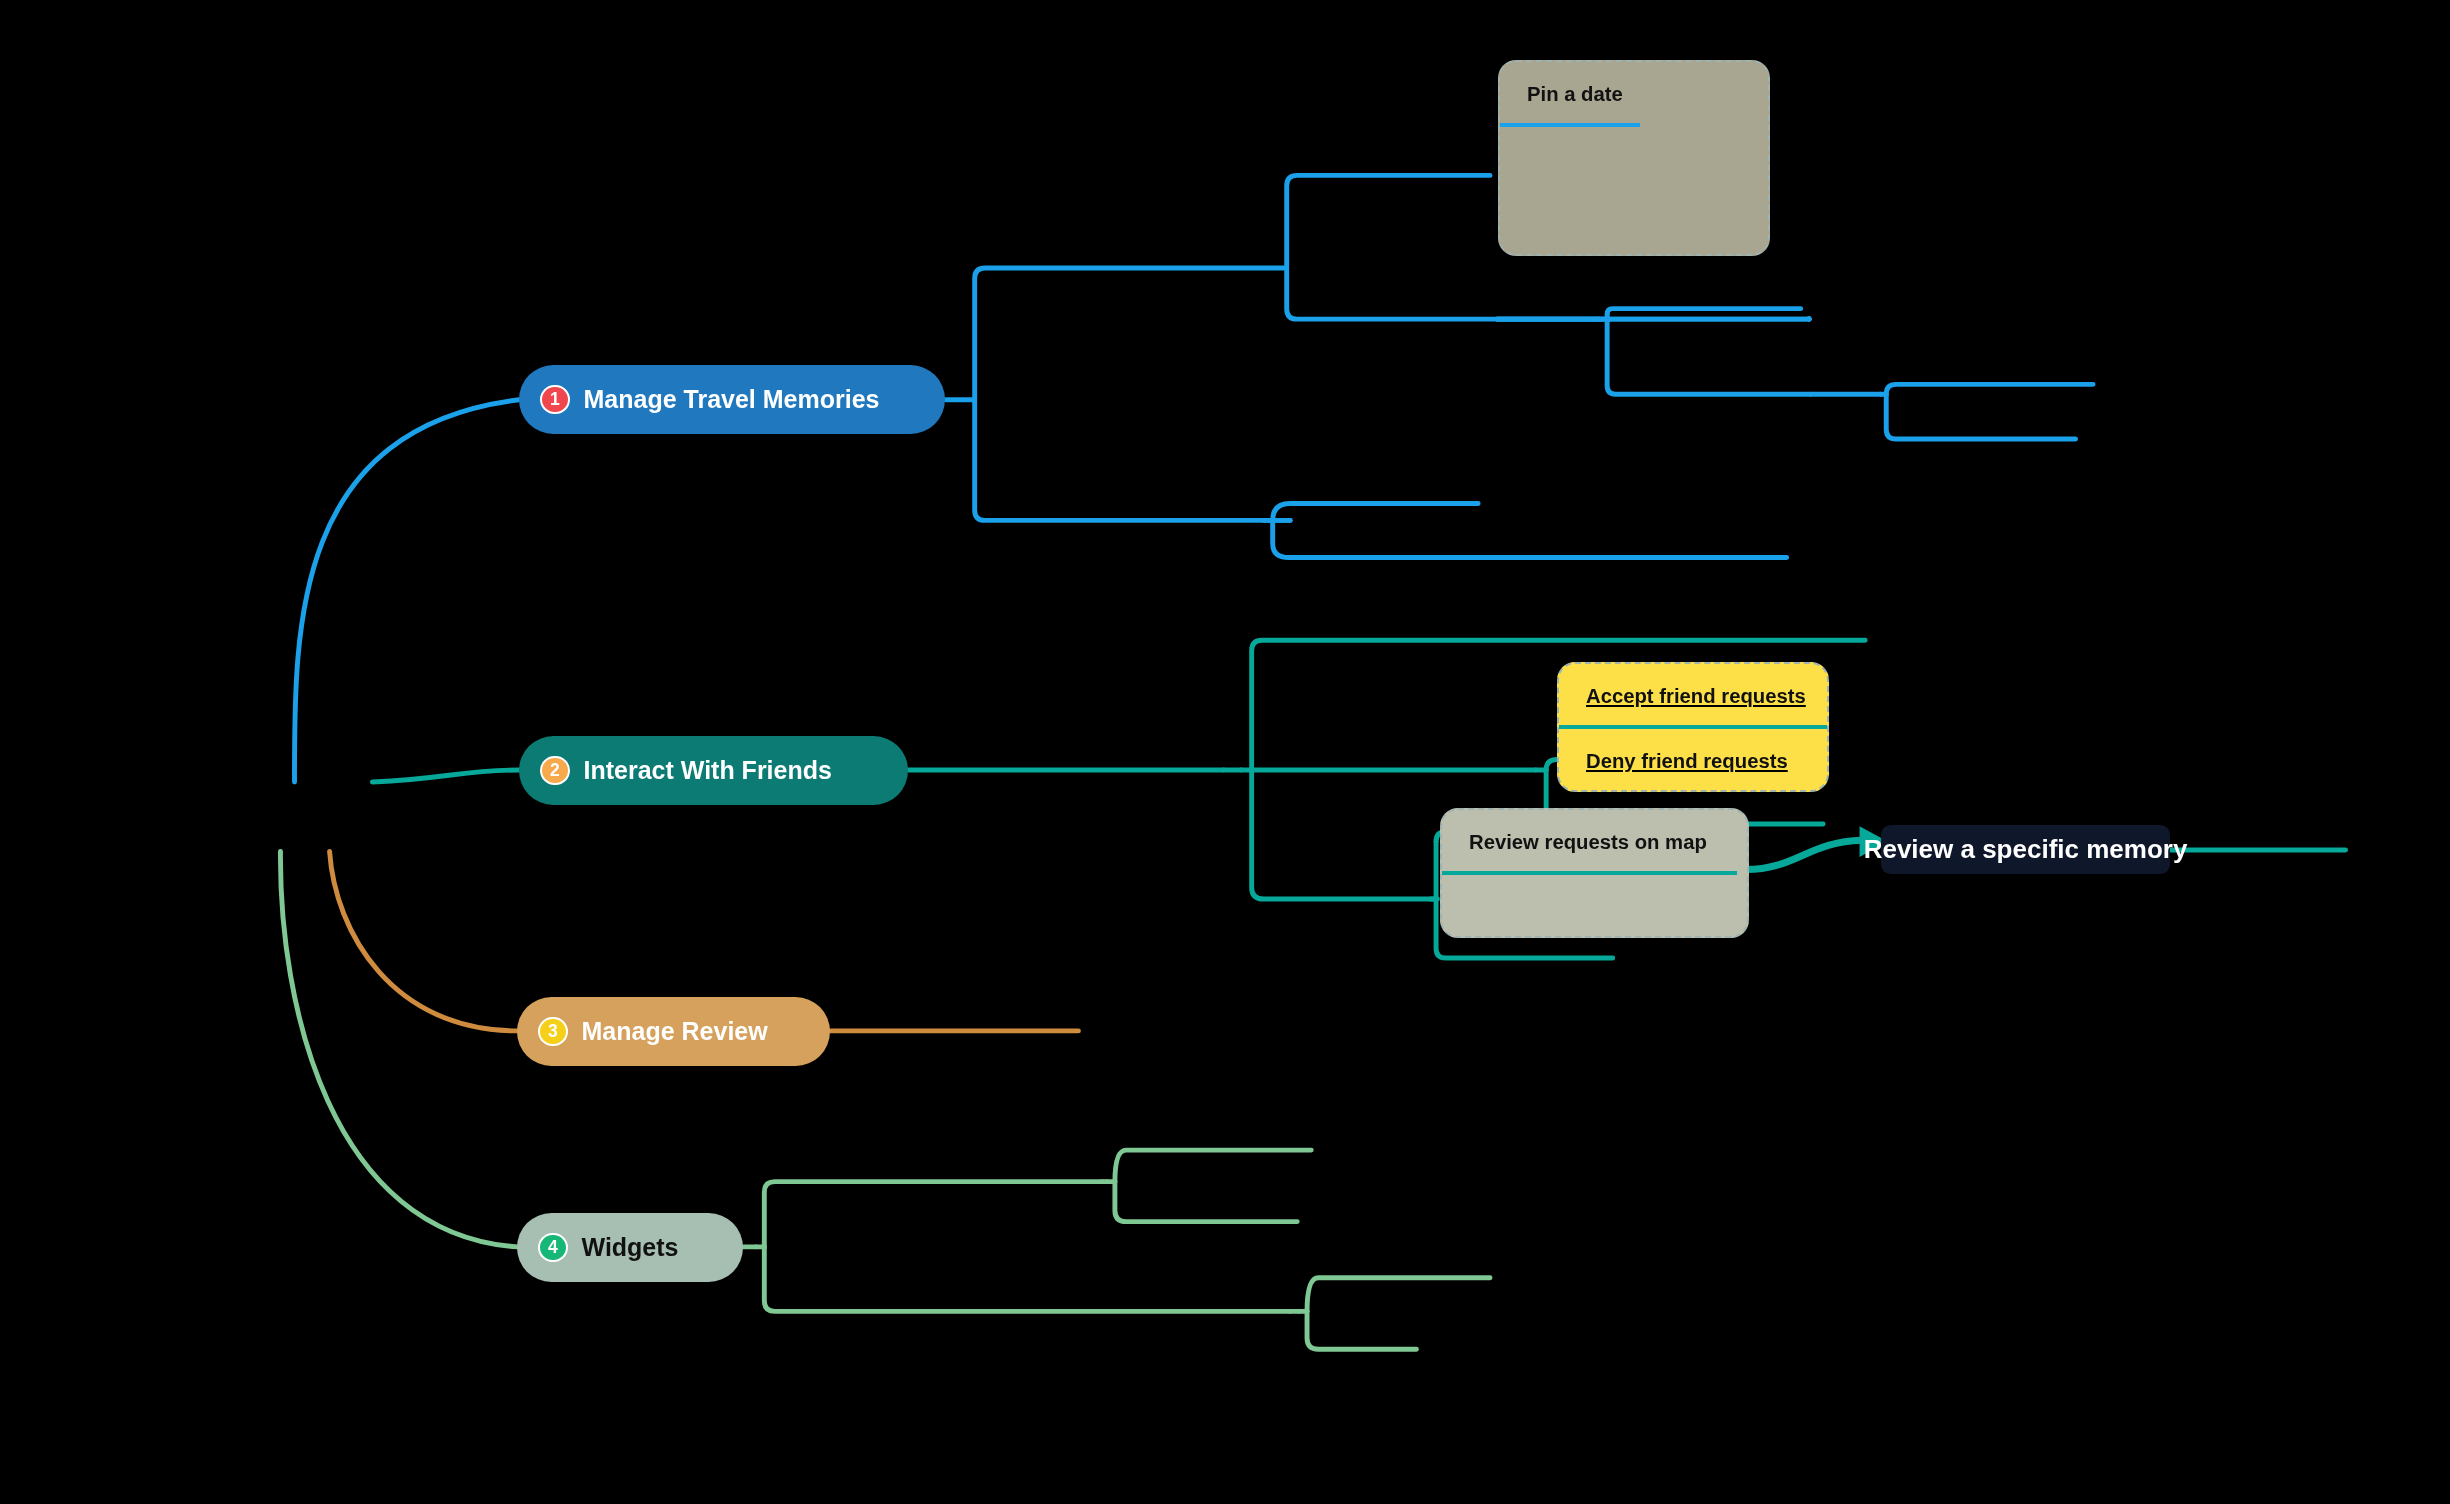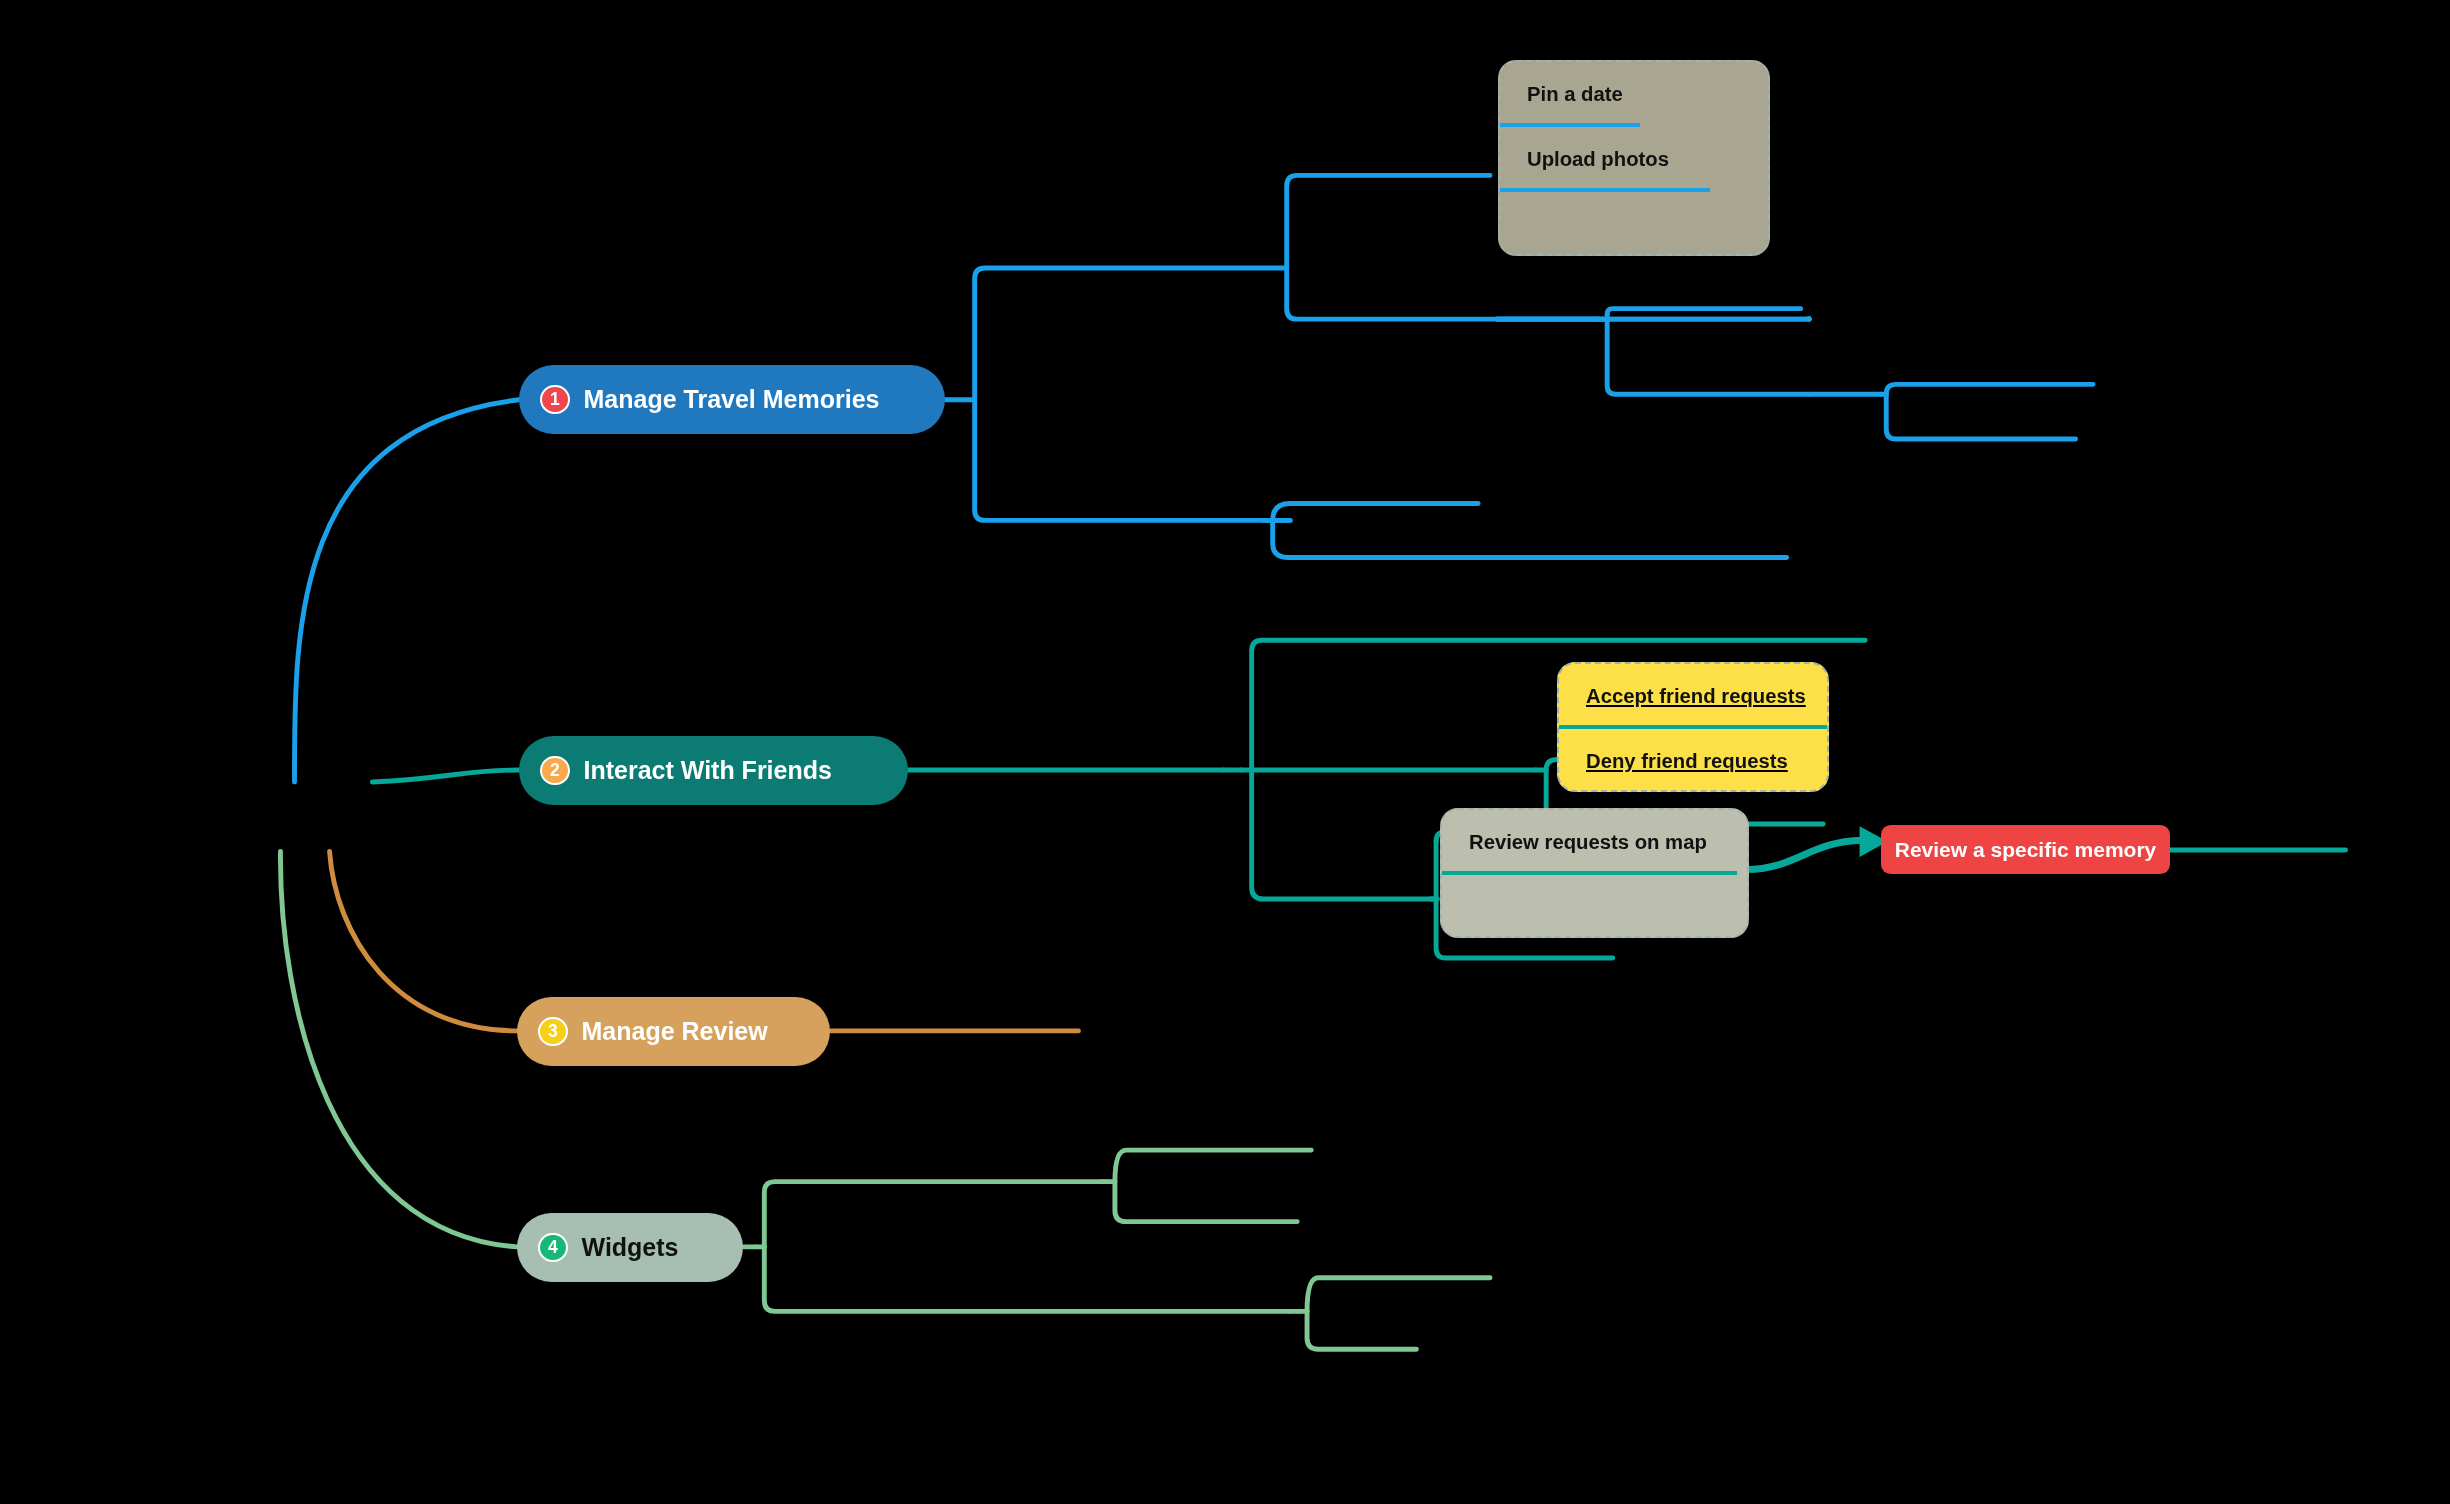--- a/index.html
+++ b/index.html
@@ -77,24 +77,24 @@
   .branch-1 .badge { background: #f0464e; color: #ffffff; }
   .branch-2 { background: #0b7b74; }
   .branch-2 .badge { background: #f7a94c; color: #ffffff; }
   .branch-3 { background: #d5a15c; }
   .branch-3 .badge { background: #f5cf18; color: #ffffff; }
   .branch-4 { background: #a7bfb2; color: #111111; }
   .branch-4 .badge { background: #17b877; color: #ffffff; }
 
   
   .subnode {
-    background: #ef4444;
+    background: #0f172a;
     border-radius: 9.8px;
     color: #ffffff;
-    font-size: 21px;
+    font-size: 26px;
     font-weight: 700;
     padding: 0 18px;
     justify-content: center;
   }
 
   
   .leafgroup {
     position: absolute;
     background: #a8a691;
     border: 2.1px dashed #9fb3b1;
@@ -293,24 +293,20 @@
   </div>
 
   <div class="node subnode" style="left:1881px; top:825px; width:289px; height:49px;">
     <span>Review a specific memory</span>
   </div>
 
   <div class="leafgroup" style="left:1498px; top:60px; width:272px; height:196px; background:#a8a691;">
     <div class="leaf" style="height:65px;">
       <span>Pin a date</span>
       <span class="underline" style="width:140px; background:#1ba0ea;"></span>
-    </div>
-    <div class="leaf" style="height:65px;">
-      <span>Upload photos</span>
-      <span class="underline" style="width:210px; background:#1ba0ea;"></span>
     </div>
   </div>
 
   <div class="leafgroup" style="left:1557px; top:662px; width:272px; height:130px; background:#fde047;text-decoration:underline;">
     <div class="leaf" style="height:65px;">
       <span>Accept friend requests</span>
       <span class="underline" style="width:272px; background:#06a89a;"></span>
     </div>
     <div class="leaf" style="height:65px;">
       <span>Deny friend requests</span>

